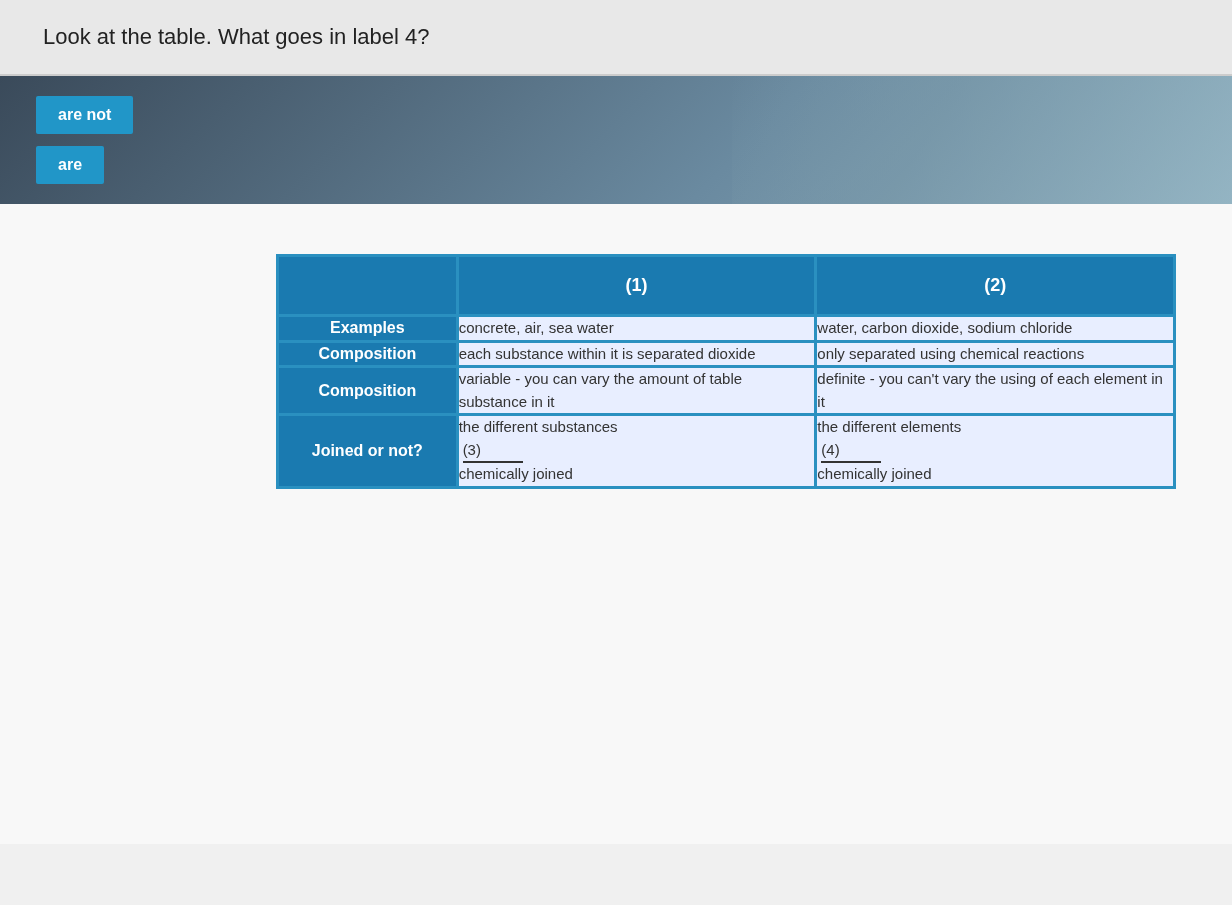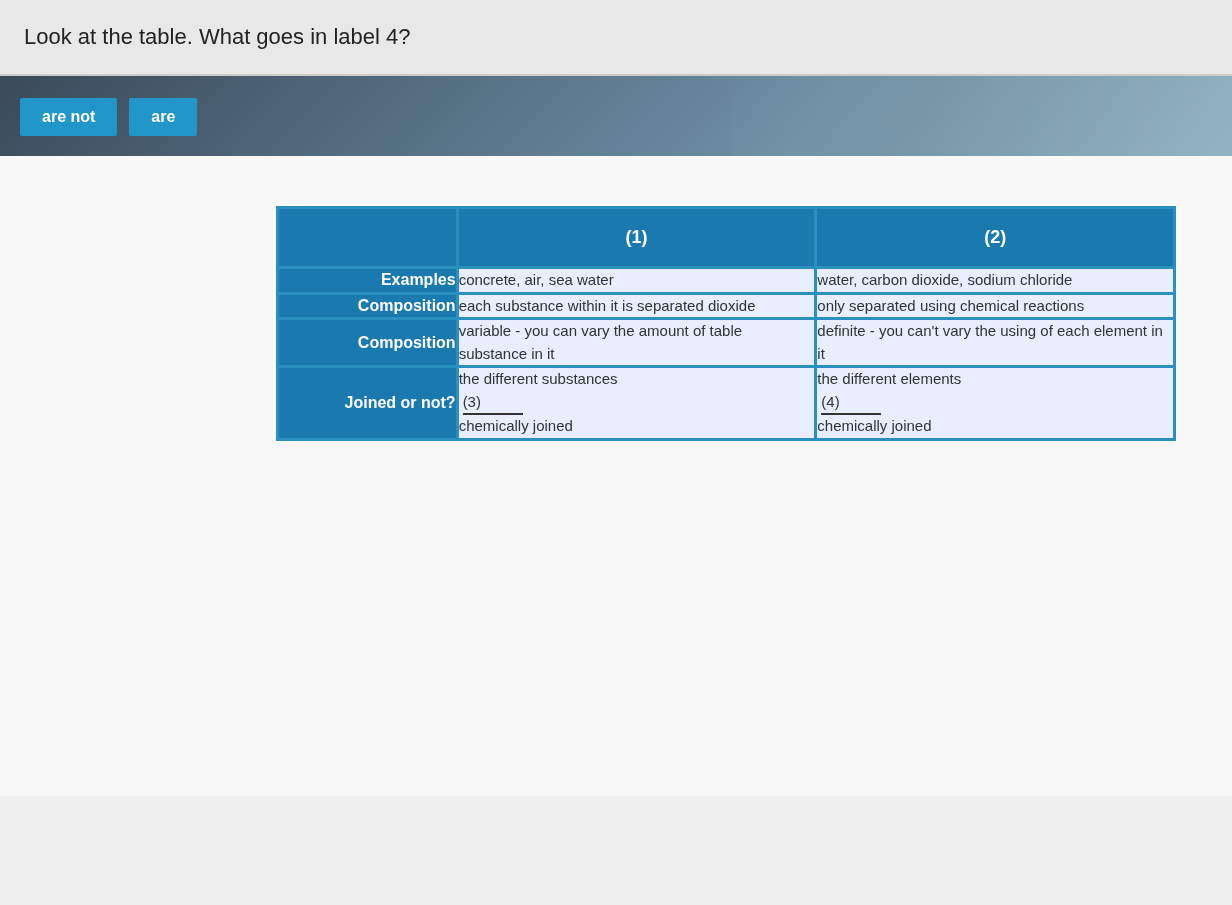--- a/index.html
+++ b/index.html
@@ -11,37 +11,38 @@
     body {
       font-family: Arial, sans-serif;
       background: #f0f0f0;
       width: 1232px;
       min-height: 905px;
     }
 
     
     .question-header {
       background: #e8e8e8;
-      padding: 24px 24px;
+      padding: 24px 43px;
       font-size: 22px;
       color: #222;
       border-bottom: 2px solid #ccc;
     }
 
     
     .banner {
       background: #4a5a6a;
       background: linear-gradient(135deg, #3a4a5a 0%, #6a8aa0 60%, #8aaabb 100%);
-      padding: 20px 20px;
+      padding: 20px 36px;
       display: flex;
-      align-items: flex-end;
+      align-items: flex-start;
       gap: 12px;
       min-height: 80px;
       position: relative;
       overflow: hidden;
+      flex-direction: column;
     }
 
     .banner::after {
       content: '';
       position: absolute;
       right: 0;
       top: 0;
       width: 500px;
       height: 100%;
       background: linear-gradient(120deg, transparent 0%, #7a9aaa 40%, #9abbc8 100%);
@@ -91,21 +92,21 @@
 
     .header-row td:first-child {
       background: #1a7ab0;
       width: 180px;
     }
 
     
     .row-label {
       background: #1a7ab0;
       color: white;
-      text-align: right;
+      text-align: center;
       font-weight: bold;
       font-size: 16px;
       padding: 22px 16px;
       width: 180px;
     }
 
     
     .data-cell {
       background: #e8eeff;
       text-align: left;

